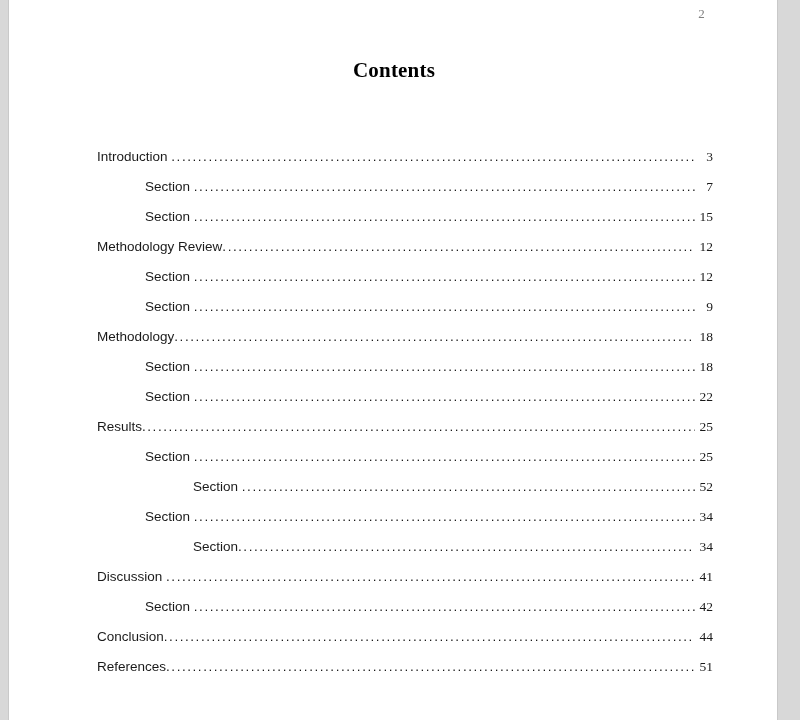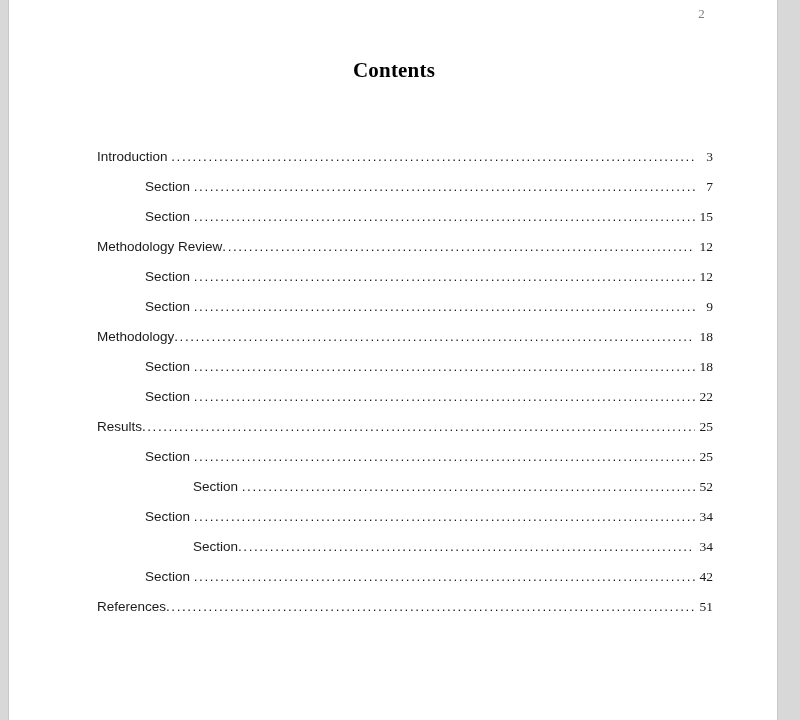--- a/index.html
+++ b/index.html
@@ -186,25 +186,35 @@
       <div class="toc-entry level-2">
         <span class="toc-label spaced">Section</span>
         <span class="toc-leader"></span>
         <span class="toc-page">34</span>
       </div>
       <div class="toc-entry level-3">
         <span class="toc-label">Section</span>
         <span class="toc-leader"></span>
         <span class="toc-page">34</span>
       </div>
+      <div class="toc-entry level-1">
+        <span class="toc-label spaced">Discussion</span>
+        <span class="toc-leader"></span>
+        <span class="toc-page">41</span>
+      </div>
       <div class="toc-entry level-2">
         <span class="toc-label spaced">Section</span>
         <span class="toc-leader"></span>
         <span class="toc-page">42</span>
       </div>
       <div class="toc-entry level-1">
+        <span class="toc-label">Conclusion</span>
+        <span class="toc-leader"></span>
+        <span class="toc-page">44</span>
+      </div>
+      <div class="toc-entry level-1">
         <span class="toc-label">References</span>
         <span class="toc-leader"></span>
         <span class="toc-page">51</span>
       </div>
     </div>
 
 </div>
 
 </body></html>

